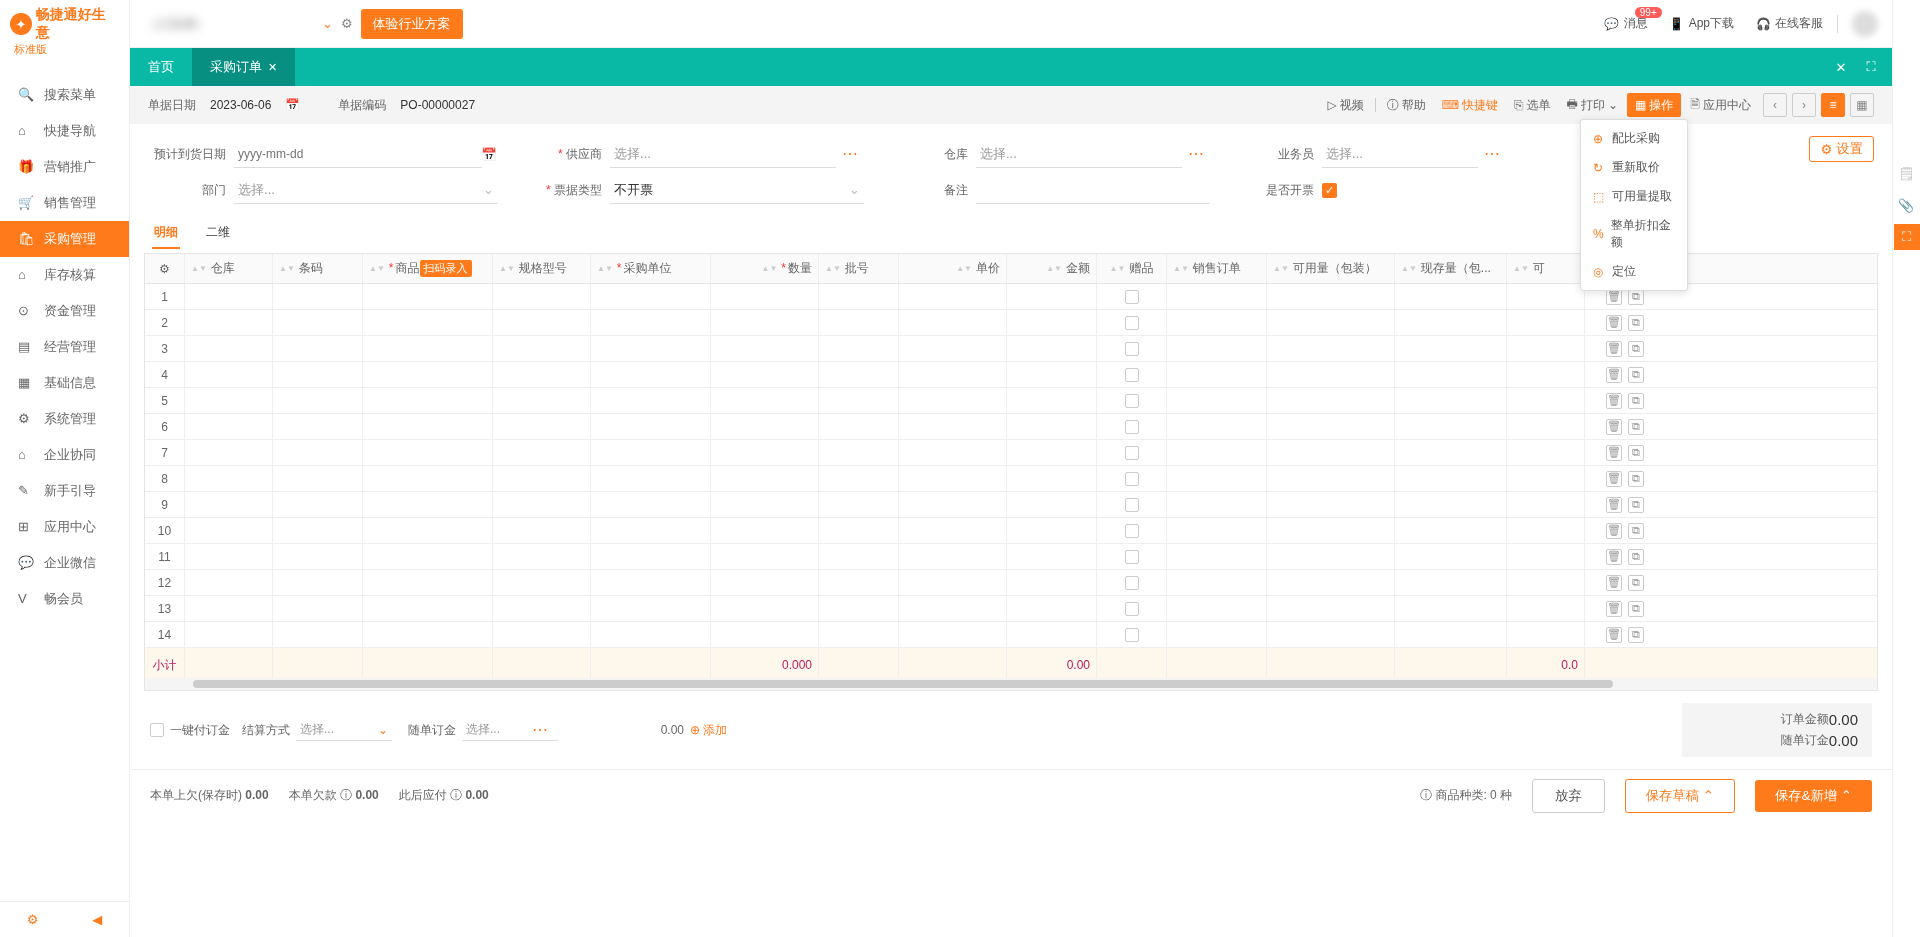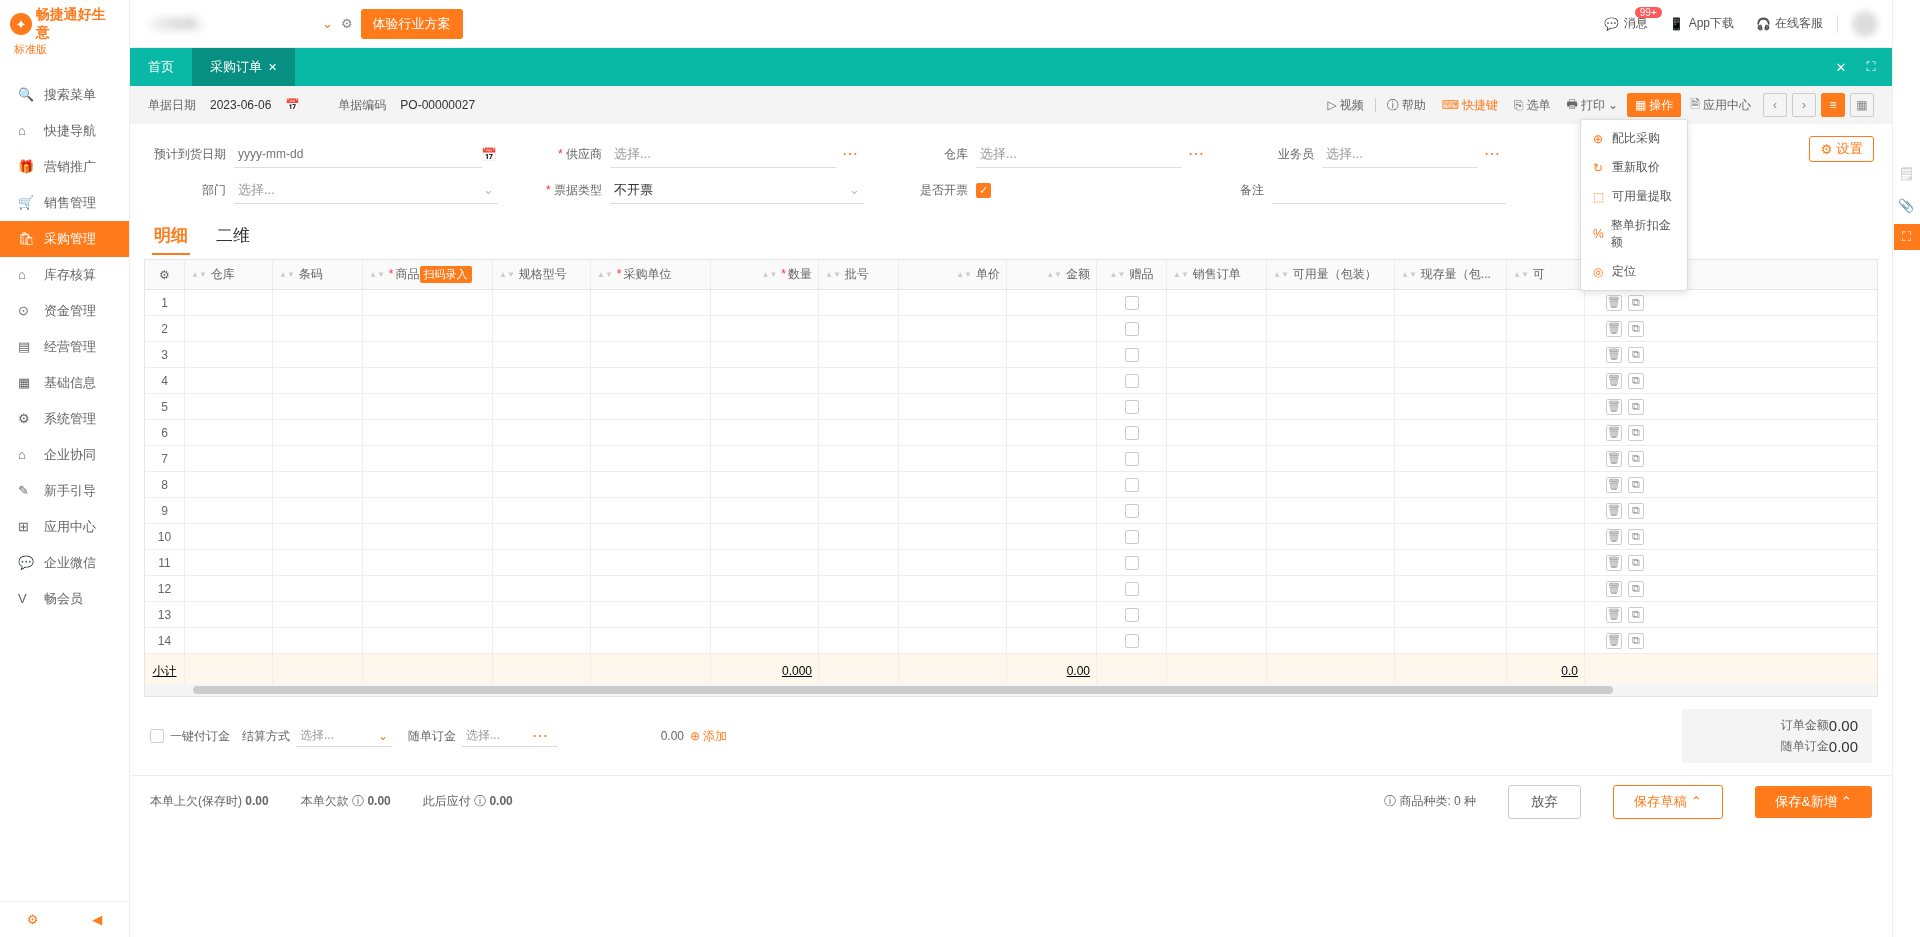--- a/index.html
+++ b/index.html
@@ -67,55 +67,55 @@
 .field .inp { flex:1; height:28px; border:none; border-bottom:1px solid #ddd; padding:0 4px; color:#999; background:transparent; font-size:12px; }
 .field .sel { display:flex; align-items:center; justify-content:space-between; flex:1; border-bottom:1px solid #ddd; height:28px; padding:0 4px; color:#999; }
 .field .sel .chev { color:#bbb; }
 .dots { color:#ff7a1a; font-size:16px; line-height:8px; padding:0 6px; cursor:pointer;}
 .setbtn{ margin-left:auto; }
 .set { border:1px solid #ff7a1a; color:#ff7a1a; background:#fff; height:26px; padding:0 10px; border-radius:3px; display:flex; align-items:center; gap:4px; cursor:pointer; }
 .check { width:15px; height:15px; background:#ff7a1a; border-radius:2px; display:inline-flex; align-items:center; justify-content:center; color:#fff; font-size:11px; }
 
 
 .subtabs { display:flex; gap:24px; padding:6px 22px 0; }
-.subtab { padding:6px 2px; color:#333; cursor:pointer; font-size:17px; }
+.subtab { padding:6px 2px; color:#333; cursor:pointer; font-size:12px; }
 .subtab.active { color:#ff7a1a; border-bottom:2px solid #ff7a1a; font-weight:600;}
 
 
 .grid-wrap { margin:4px 14px 0; border:1px solid #e5e5e5; }
 .gh { display:flex; background:#fafafa; border-bottom:1px solid #e5e5e5; height:30px; }
 .gh>div, .gr>div { border-right:1px solid #eee; display:flex; align-items:center; padding:0 6px; font-size:12px; color:#666; }
 .chead { position:relative; }
 .sort{ display:flex; flex-direction:column; margin-right:4px; line-height:5px; font-size:8px; color:#ccc;}
 .gr { display:flex; height:26px; border-bottom:1px solid #eee;}
 .rn{ width:40px; justify-content:center !important; color:#888;}
 .c-wh{width:88px}.c-bar{width:90px}.c-prod{width:130px}.c-spec{width:98px}.c-unit{width:120px}
 .c-qty{width:108px; justify-content:flex-end !important}.c-batch{width:80px}
 .c-price{width:108px; justify-content:flex-end !important}.c-amt{width:90px; justify-content:flex-end !important}
 .c-gift{width:70px; justify-content:center !important}.c-so{width:100px}.c-avail{width:128px}.c-stock{width:112px}
 .c-more{width:78px}.c-op{width:80px; justify-content:center !important; gap:6px; border-right:none !important}
 .head-req::before{content:"*"; color:#f33; margin-right:2px;}
 .scan-tag { background:#ff7a1a; color:#fff; font-size:11px; padding:1px 4px; border-radius:2px; }
 .cb { width:14px;height:14px;border:1px solid #ccc;border-radius:2px;}
 .sm-ico{width:16px;height:16px;border:1px solid #ccc;border-radius:2px;display:flex;align-items:center;justify-content:center;color:#999;font-size:11px;cursor:pointer;}
 .subtotal{ background:#fdf7ec; height:30px; display:flex;}
-.subtotal>div{border-right:1px solid #eee;display:flex;align-items:center;padding:17px 6px;font-size:12px;color:#000000;text-decoration:underline;}
+.subtotal>div{border-right:1px solid #eee;display:flex;align-items:center;padding:17px 6px;font-size:12px;color:#be185d;}
 .hscroll { height:12px; background:#f5f5f5; position:relative; }
 .hscroll .thumb{ position:absolute; left:48px; top:2px; height:8px; width:82%; background:#ccc; border-radius:4px;}
 
 
 .payrow{ display:flex; align-items:center; padding:12px 20px; gap:6px; font-size:12px; color:#666;}
 .payrow .sel2{ border-bottom:1px solid #ddd; width:96px; display:flex; justify-content:space-between; align-items:center; color:#999; padding:2px 4px;}
 .add { color:#ff7a1a; display:flex; align-items:center; gap:3px; cursor:pointer;}
 .totals { margin-left:auto; background:#f4f4f4; padding:6px 14px; min-width:190px;}
 .totals div{ display:flex; justify-content:flex-end; color:#666; padding:2px 0;}
 .totals b{font-weight:400; color:#333; font-size:15px;}
 
 
-.footer{ border-top:1px solid #eee; height:52px; display:flex; align-items:center; padding:0 20px; gap:32px; font-size:12px; color:#666;}
+.footer{ border-top:1px solid #eee; height:52px; display:flex; align-items:center; padding:0 20px; gap:20px; font-size:12px; color:#666;}
 .footer .spc{flex:1;}
 .btn-plain{ border:1px solid #ccc; background:#fff; padding:7px 22px; border-radius:3px; cursor:pointer; color:#555;}
 .btn-outline{ border:1px solid #ff7a1a; color:#ff7a1a; background:#fff; padding:7px 20px; border-radius:3px; cursor:pointer;}
 .btn-solid{ background:#ff7a1a; color:#fff; border:none; padding:7px 20px; border-radius:3px; cursor:pointer;}
 
 
 .rail { width:28px; background:#fff; border-left:1px solid #eee; display:flex; flex-direction:column; align-items:center; padding-top:160px; gap:6px;}
 .rail .ritem{ width:26px; height:26px; display:flex; align-items:center; justify-content:center; color:#bbb; cursor:pointer;}
 .rail .ritem.on{ background:#ff7a1a; color:#fff;}
 </style>
@@ -306,27 +306,27 @@
             <span class="chev">⌄</span>
           </div>
       </div>
       <div class="field" style="width:340px">
         <div class="lab req">票据类型</div>
         <div class="sel">
             <span style="color:#333">不开票</span>
             <span class="chev">⌄</span>
           </div>
       </div>
+      <div class="field" style="width:320px">
+        <div class="lab">备注</div>
+        <input class="inp" style="">
+      </div>
       <div class="field" style="width:270px">
         <div class="lab">是否开票</div>
         <span class="check">✓</span>
-      </div>
-      <div class="field" style="width:320px">
-        <div class="lab">备注</div>
-        <input class="inp" style="">
       </div>
     </div>
 
     <div class="subtabs">
       <div class="subtab active">明细</div>
       <div class="subtab">二维</div>
     </div>
 
     <div class="grid-wrap">
       <div class="gh">

